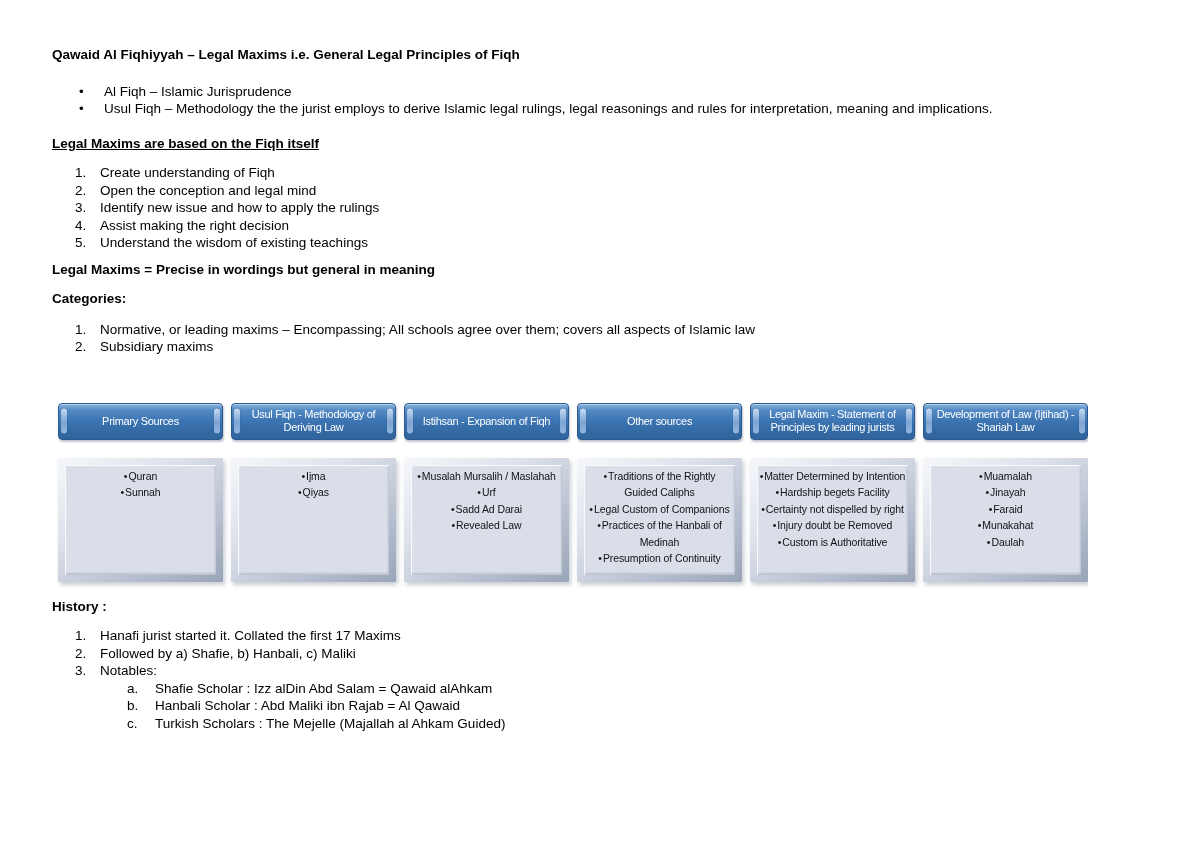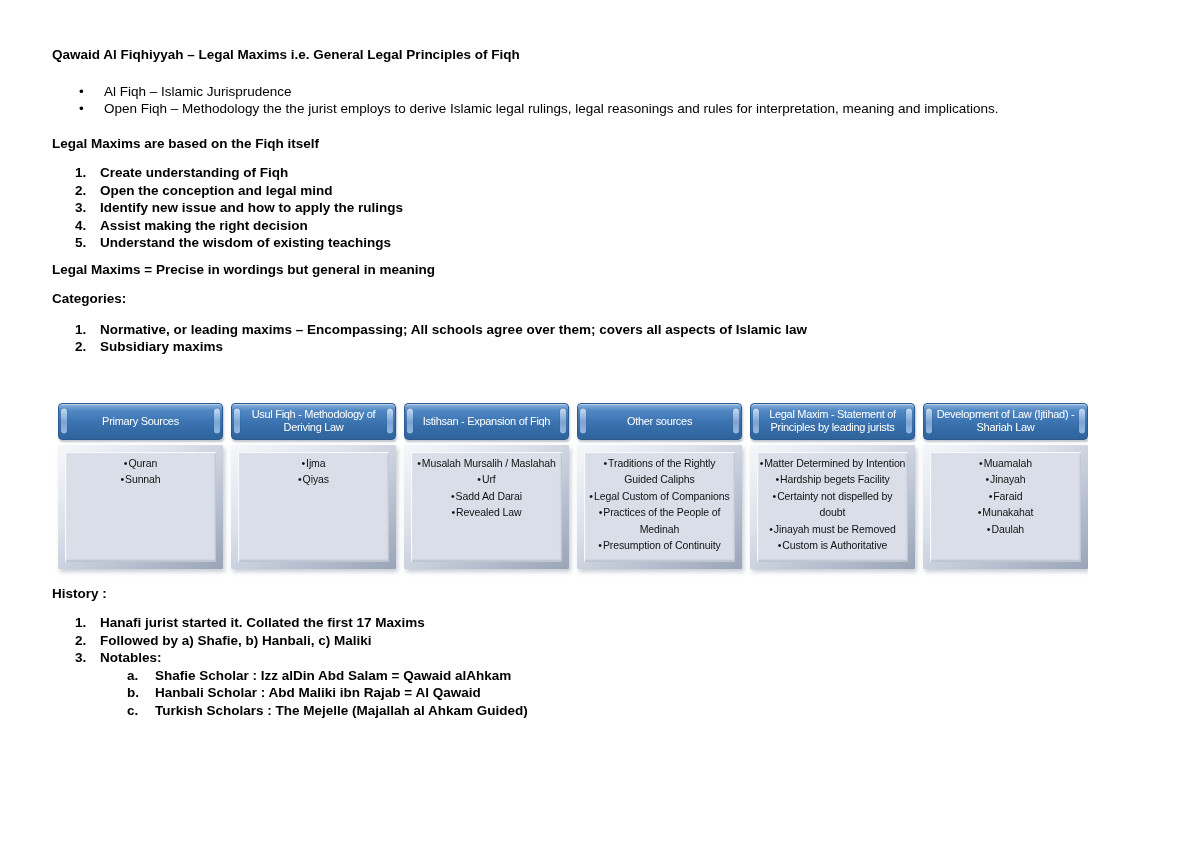--- a/index.html
+++ b/index.html
@@ -16,35 +16,35 @@
   .doc {
     position: absolute;
     left: 52px;
     top: 46px;
     width: 1100px;
     font-size: 13.5px;
     line-height: 17.5px;
   }
   .heading { font-weight: bold; }
   .title { margin: 0 0 19px 0; }
-  .h-fiqh { margin-top: 17px; }
+  .h-fiqh { margin-top: 17px; text-decoration: underline; }
   .h-maxims { margin-top: 9px; }
   .h-categories { margin-top: 12px; }
   .h-history { margin-top: 16px; }
 
   ul.bullet-list { list-style: none; margin: 4px; padding: 0 0 0 48px; }
   ul.bullet-list > li { position: relative; }
   ul.bullet-list > li::before {
     content: "\2022";
     position: absolute;
     left: -25px;
     top: 0;
   }
 
-  ol.num-list { list-style: none; counter-reset: n; margin: 0; padding: 0 0 0 48px; font-weight: bold; }
+  ol.num-list { list-style: none; counter-reset: n; margin: 0; padding: 0 0 0 48px; }
   ol.num-list { margin-top: 12px; }
   ol.num-list.cat { margin-top: 13px; }
   ol.num-list > li { counter-increment: n; position: relative; }
   ol.num-list > li::before {
     content: counter(n) ".";
     position: absolute;
     left: -25px;
     top: 0;
   }
   ol.alpha-list { list-style: none; counter-reset: a; margin: 0; padding: 0 0 0 55px; }
@@ -86,21 +86,21 @@
     transform: translateY(-50%);
     width: 6px;
     height: 25px;
     border-radius: 3px;
     background: linear-gradient(180deg, #c6daf1 0%, #7ca4d3 55%, #96b8e0 100%);
     box-shadow: 0 0 1px rgba(30,70,120,0.8);
   }
   .sa-tab.left { left: 2px; }
   .sa-tab.right { right: 2px; }
   .sa-body {
-    margin-top: 5px;
+    margin-top: 18px;
     height: 124px;
     padding: 7px;
     border-radius: 1px;
     background: linear-gradient(145deg, #f5f7fa 0%, #dde2eb 35%, #b3bccd 75%, #9aa4b8 100%);
     box-shadow: 2px 3px 4px rgba(150,158,172,0.5);
   }
   .sa-inner {
     width: 100%;
     height: 100%;
     background: #d9dee9;
@@ -119,21 +119,21 @@
 <body>
 
 <div class="page">
   <div class="doc">
 
     <div class="heading title">Qawaid Al Fiqhiyyah – Legal Maxims i.e. General Legal Principles of Fiqh</div>
 
     <ul class="bullet-list">
 
     <li>Al Fiqh – Islamic Jurisprudence</li>
-        <li>Open Fiqh – Methodology the the jurist employs to derive Islamic legal rulings, legal reasonings and rules for interpretation, meaning and implications.</li>
+        <li>Usul Fiqh – Methodology the the jurist employs to derive Islamic legal rulings, legal reasonings and rules for interpretation, meaning and implications.</li>
       </ul>
 
     <div class="heading h-fiqh">Legal Maxims are based on the Fiqh itself</div>
 
     <ol class="num-list">
 
     <li>Create understanding of Fiqh</li>
         <li>Open the conception and legal mind</li>
         <li>Identify new issue and how to apply the rulings</li>
         <li>Assist making the right decision</li>
@@ -203,39 +203,39 @@
         <div class="sa-header">
           <span class="sa-tab left"></span>
           <span>Other sources</span>
           <span class="sa-tab right"></span>
         </div>
         <div class="sa-body">
           <div class="sa-inner">
 
           <div class="sa-item">Traditions of the Rightly Guided Caliphs</div>
               <div class="sa-item">Legal Custom of Companions</div>
-              <div class="sa-item">Practices of the People of Medinah</div>
+              <div class="sa-item">Practices of the Hanbali of Medinah</div>
               <div class="sa-item">Presumption of Continuity</div>
             </div>
         </div>
       </div>
 
       <div class="sa-box">
         <div class="sa-header">
           <span class="sa-tab left"></span>
           <span>Legal Maxim - Statement of Principles by leading jurists</span>
           <span class="sa-tab right"></span>
         </div>
         <div class="sa-body">
           <div class="sa-inner">
 
           <div class="sa-item">Matter Determined by Intention</div>
               <div class="sa-item">Hardship begets Facility</div>
-              <div class="sa-item">Certainty not dispelled by doubt</div>
-              <div class="sa-item">Jinayah must be Removed</div>
+              <div class="sa-item">Certainty not dispelled by right</div>
+              <div class="sa-item">Injury doubt be Removed</div>
               <div class="sa-item">Custom is Authoritative</div>
             </div>
         </div>
       </div>
 
       <div class="sa-box">
         <div class="sa-header">
           <span class="sa-tab left"></span>
           <span>Development of Law (Ijtihad) - Shariah Law</span>
           <span class="sa-tab right"></span>

